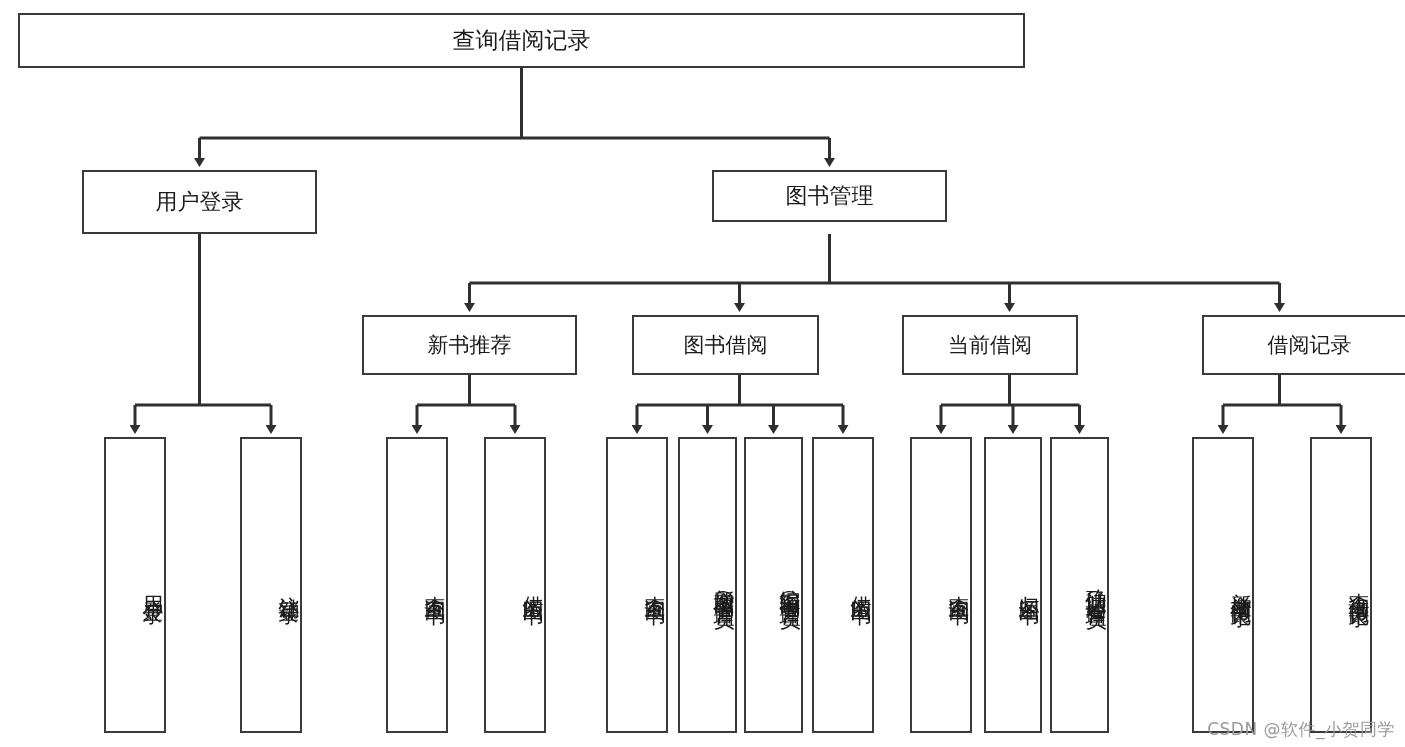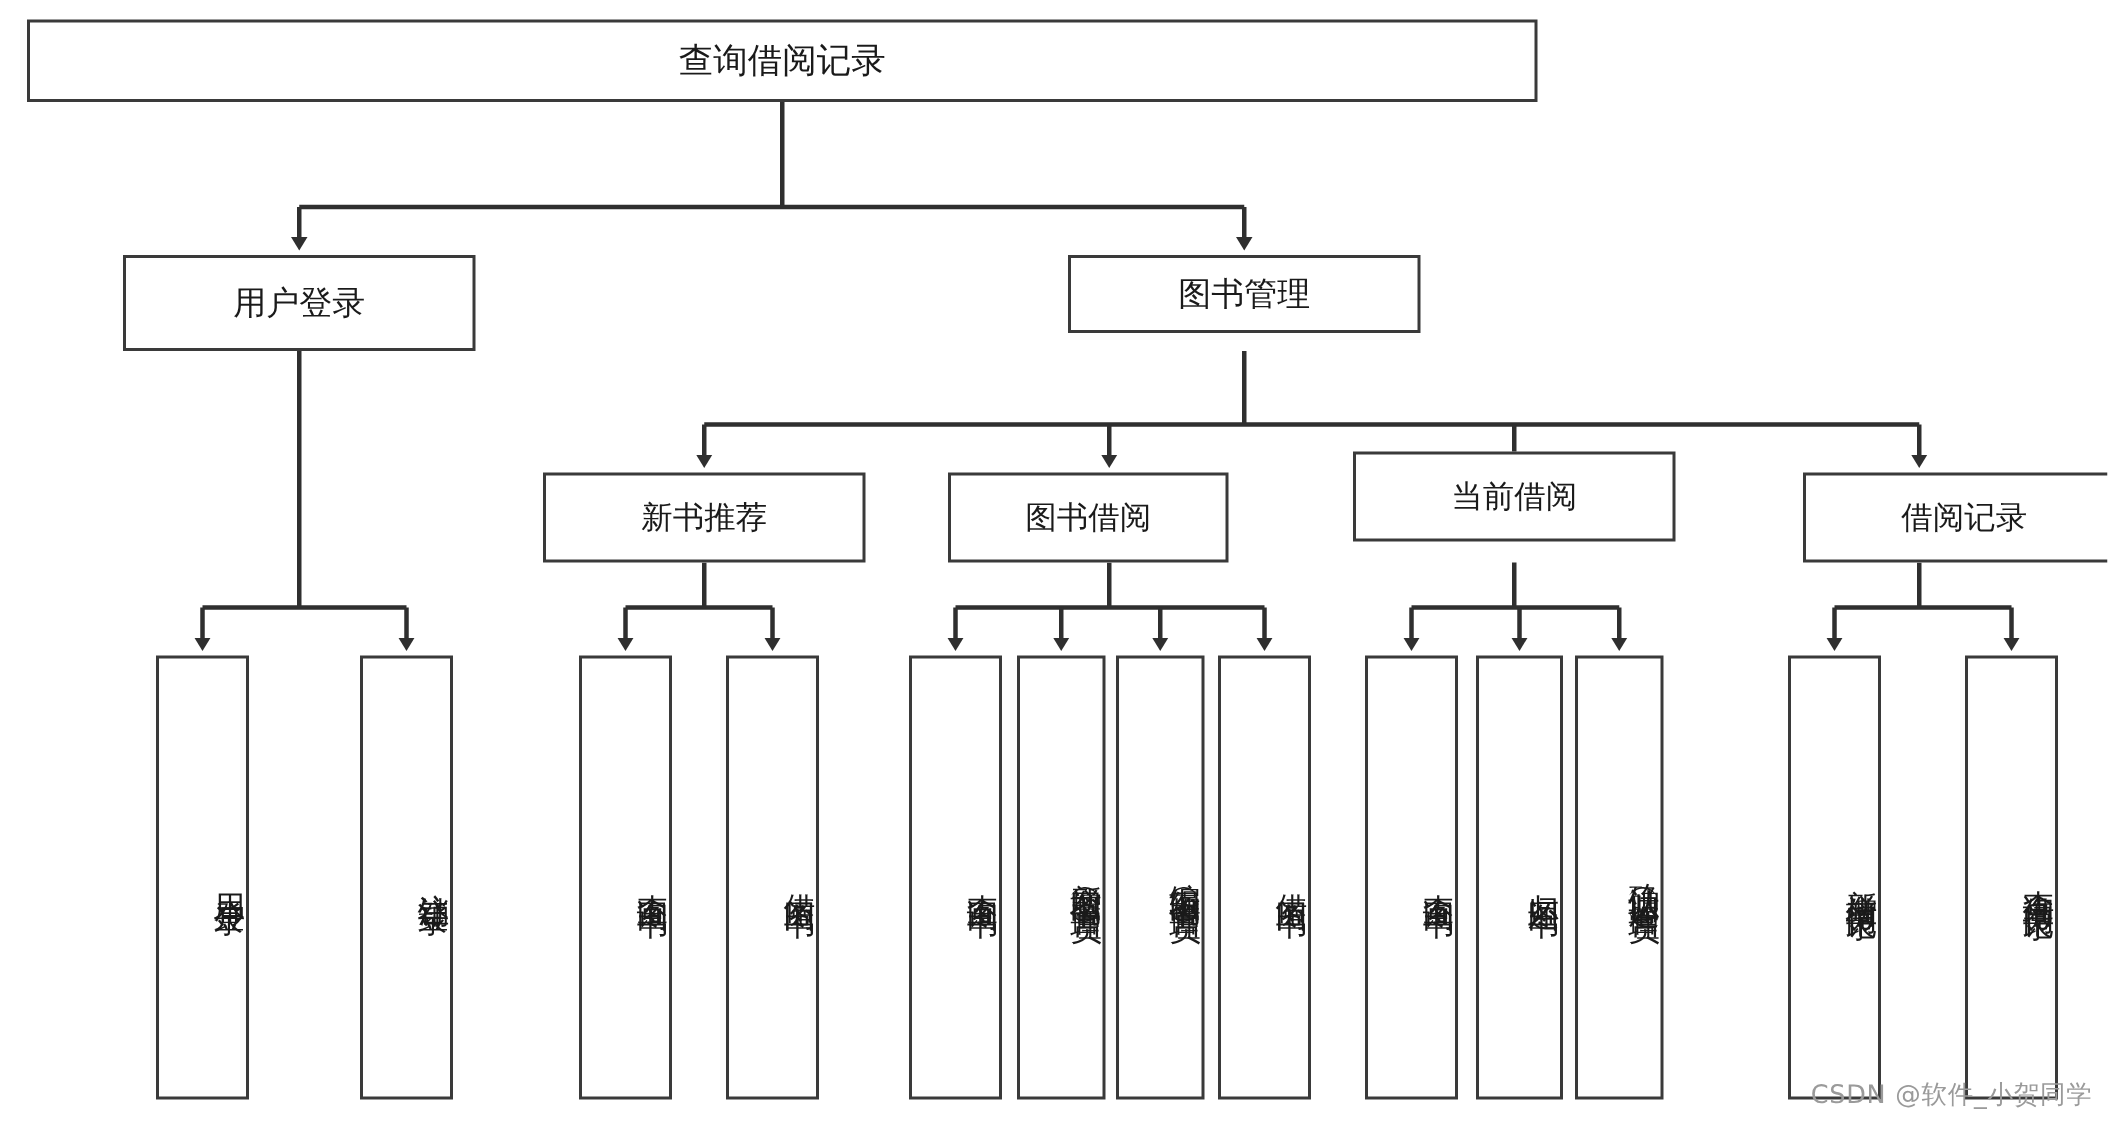--- a/index.html
+++ b/index.html
@@ -109,21 +109,21 @@
       </div>
       <div class="node level2" style="left: 712px; top: 170px; width: 235px; height: 52px;">
         <span class="node-label">图书管理</span>
       </div>
       <div class="node level3" style="left: 362px; top: 315px; width: 215px; height: 60px;">
         <span class="node-label">新书推荐</span>
       </div>
       <div class="node level3" style="left: 632px; top: 315px; width: 187px; height: 60px;">
         <span class="node-label">图书借阅</span>
       </div>
-      <div class="node level3" style="left: 902px; top: 301px; width: 215px; height: 60px;">
+      <div class="node level3" style="left: 902px; top: 315px; width: 176px; height: 60px;">
         <span class="node-label">当前借阅</span>
       </div>
       <div class="node level3" style="left: 1172px; top: 315px; width: 215px; height: 60px; margin-left: 30px;">
         <span class="node-label">借阅记录</span>
       </div>
       <div class="node leaf" style="left: 104px; top: 437px; width: 62px; height: 296px;">
         <span class="leaf-label">用户登录</span>
       </div>
       <div class="node leaf" style="left: 240px; top: 437px; width: 62px; height: 296px;">
         <span class="leaf-label">注销登录</span>

